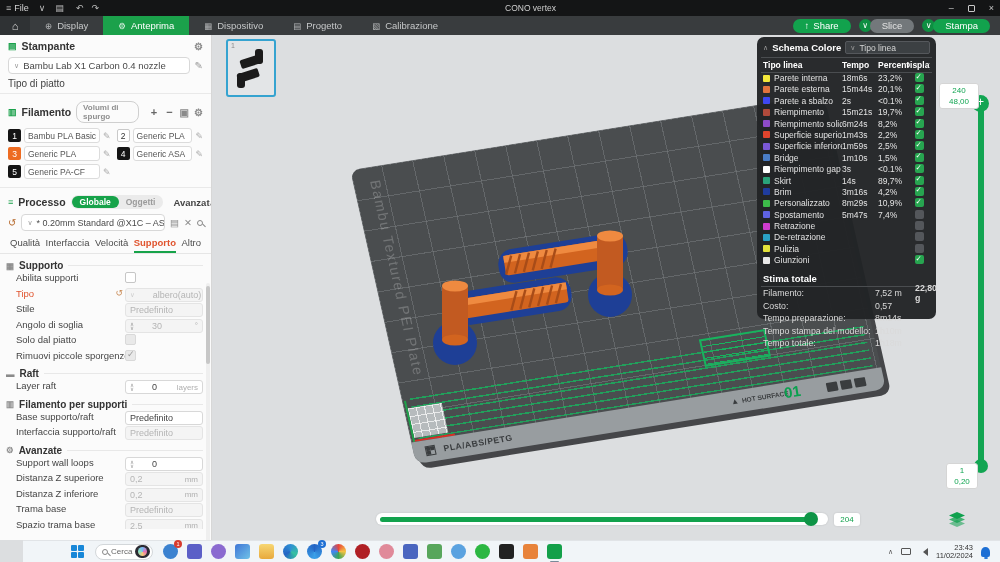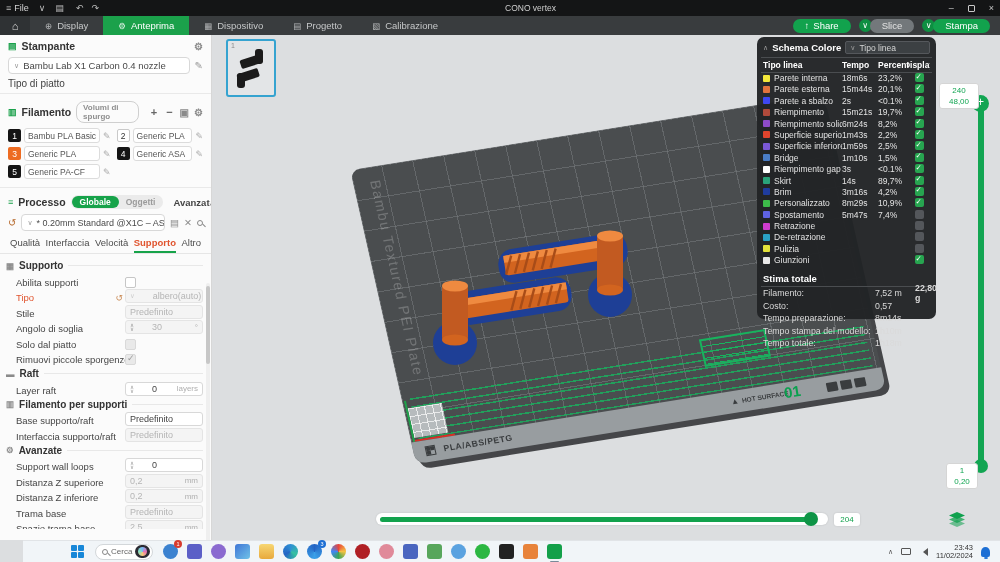--- a/index.html
+++ b/index.html
@@ -58,21 +58,21 @@
   .sml-ic{color:#8d8d8d;font-size:9.5px;}
   .mag{width:6px;height:6px;border:1.3px solid #888;border-radius:50%;position:relative;flex:none;}
   .mag::after{content:"";position:absolute;width:4px;height:1.3px;background:#888;transform:rotate(45deg);right:-3.5px;bottom:-1.5px;}
   .ptabs{display:flex;justify-content:space-between;padding:4px 10px 0 10px;border-bottom:1px solid #e6e6e6;}
   .ptab{font-size:9.5px;color:#4c4c4c;padding-bottom:3px;border-bottom:2px solid transparent;}
   .ptab.active{color:#e0542e;border-bottom-color:#17a34a;font-weight:bold;}
   .settings{position:relative;height:calc(100% - 230px);overflow:hidden;padding-top:3px;}
   .grp{display:flex;align-items:center;gap:5px;padding:3px 8px 1px 6px;font-weight:bold;font-size:10px;color:#333;}
   .grp .ln{flex:1;height:1px;background:#e8e8e8;}
   .grp .gi{color:#8a8a8a;font-size:8.5px;}
-  .srow{display:flex;align-items:flex-end;height:15.5px;padding:0 8px 0 16px;}
+  .srow{display:flex;align-items:flex-start;height:15.5px;padding:0 8px 0 16px;}
   .srow .sl{flex:1;font-size:9.5px;color:#454545;white-space:nowrap;overflow:hidden;}
   .srow .sl.orange{color:#e0542e;}
   .ctrlbox{width:78px;height:14px;border:1px solid #d8d8d8;border-radius:3px;background:#fff;display:flex;align-items:center;font-size:9px;color:#444;padding:0 4px;gap:18px;flex:none;}
   .ctrlbox .unit{margin-left:auto;color:#b0b0b0;font-size:8px;}
   .ctrlbox .chv{color:#9a9a9a;font-size:6.5px;}
   .ctrlbox.dis{background:#f4f4f4;border-color:#e4e4e4;color:#b5b5b5;}
   .ctrlbox.dis .chv{color:#cdcdcd;}
   .spin{display:flex;flex-direction:column;line-height:4px;font-size:5.5px;color:#9a9a9a;}
   .cb{width:11px;height:11px;border:1px solid #c6c6c6;border-radius:2px;background:#fff;margin-right:67px;position:relative;flex:none;}
   .cb.dis{background:#e9e9e9;border-color:#d9d9d9;}

